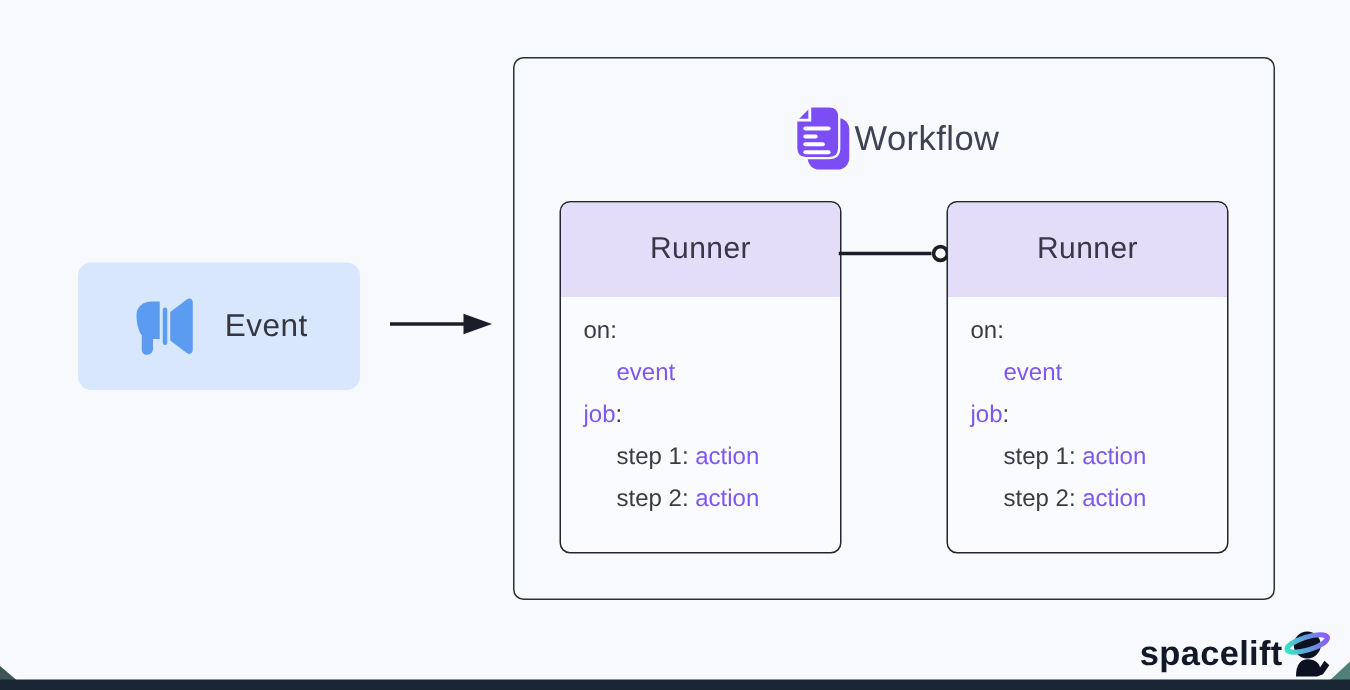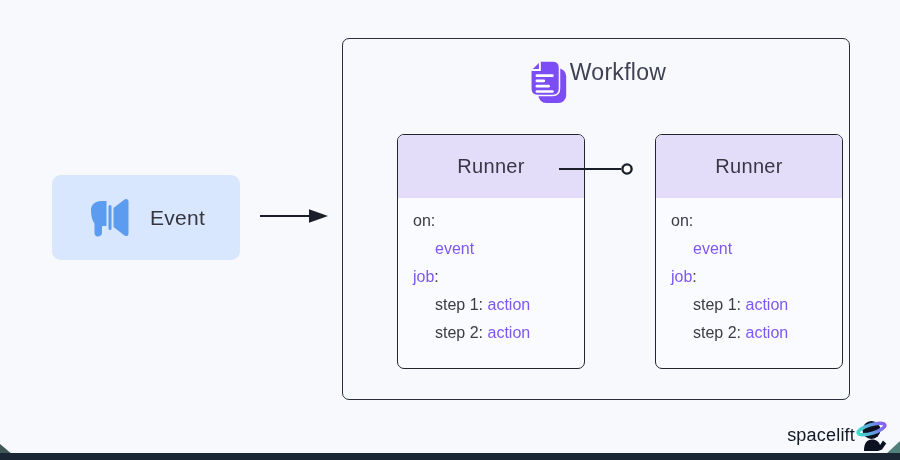--- a/index.html
+++ b/index.html
@@ -19,43 +19,43 @@
     justify-content:center;gap:15px;}
   .event-label{font-size:21px;color:#35363f;letter-spacing:.3px;}
 
   
   .flow-arrow{position:absolute;left:258px;top:206px;}
 
   
   .workflow-box{position:absolute;left:342px;top:38px;width:508px;height:362px;
     border:1.5px solid #2a2f3a;border-radius:7px;}
   .workflow-header{position:absolute;left:0;top:20px;width:100%;height:66px;
-    display:flex;justify-content:center;}
+    display:flex;align-items:center;justify-content:center;}
   .workflow-title{font-size:23px;color:#3f4254;letter-spacing:.3px;}
 
   
   .runner{position:absolute;top:95px;width:188px;height:235px;border:1.5px solid #23242e;
-    border-radius:7px;background:var(--box-bg);overflow:hidden;margin-left:24px;}
+    border-radius:7px;background:var(--box-bg);overflow:hidden;}
   .runner-left{left:30px;}
   .runner-right{left:288px;}
   .runner-header{height:63px;background:var(--purple-light);display:flex;
     align-items:center;justify-content:center;}
   .runner-title{font-size:20px;color:#3b3647;letter-spacing:.3px;}
   .runner-code{padding:9px 8px 0 15px;font-size:16px;line-height:28px;}
   .code-line{white-space:pre;}
   .code-line.indent{padding-left:22px;}
   .code-line .dark{color:var(--code-dark);}
   .code-line .purple{color:var(--purple);}
 
   
   .runner-connector{position:absolute;left:216px;top:120px;}
 
   
   .brand{position:absolute;right:12px;bottom:8px;display:flex;align-items:center;gap:1px;}
-  .brand-text{font-size:18px;font-weight:normal;color:var(--brand-ink);letter-spacing:.2px;}
+  .brand-text{font-size:23px;font-weight:bold;color:var(--brand-ink);letter-spacing:.2px;}
 
   
   .bottom-bar{position:absolute;left:0;bottom:0;width:900px;height:7px;background:var(--footer-dark);}
   .corner-left{position:absolute;left:0;bottom:5px;width:0;height:0;
     border-bottom:11px solid var(--slate);border-right:13px solid transparent;}
   .corner-right{position:absolute;right:0;bottom:5px;width:0;height:0;
     border-bottom:14px solid var(--teal);border-left:15px solid transparent;}
 </style>
 </head>
 <body>

